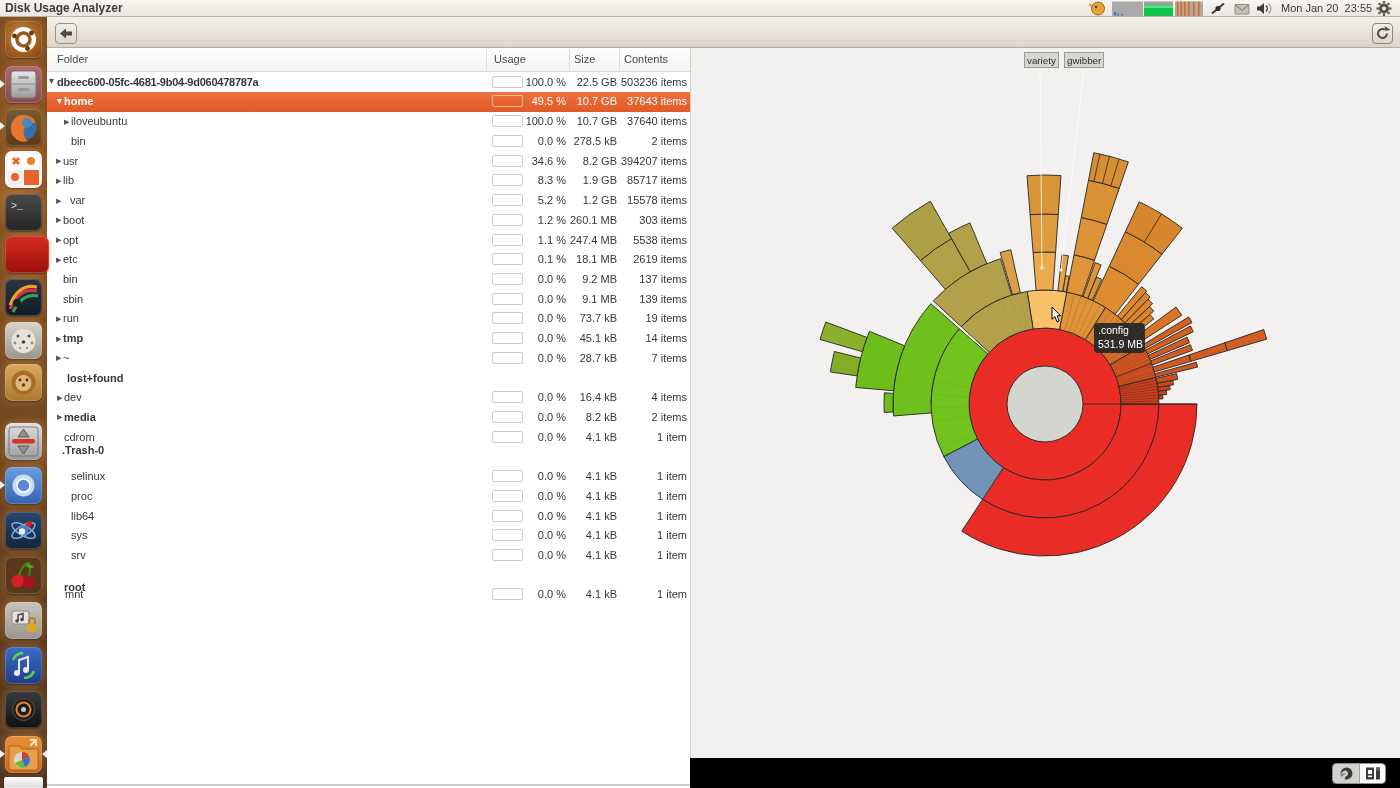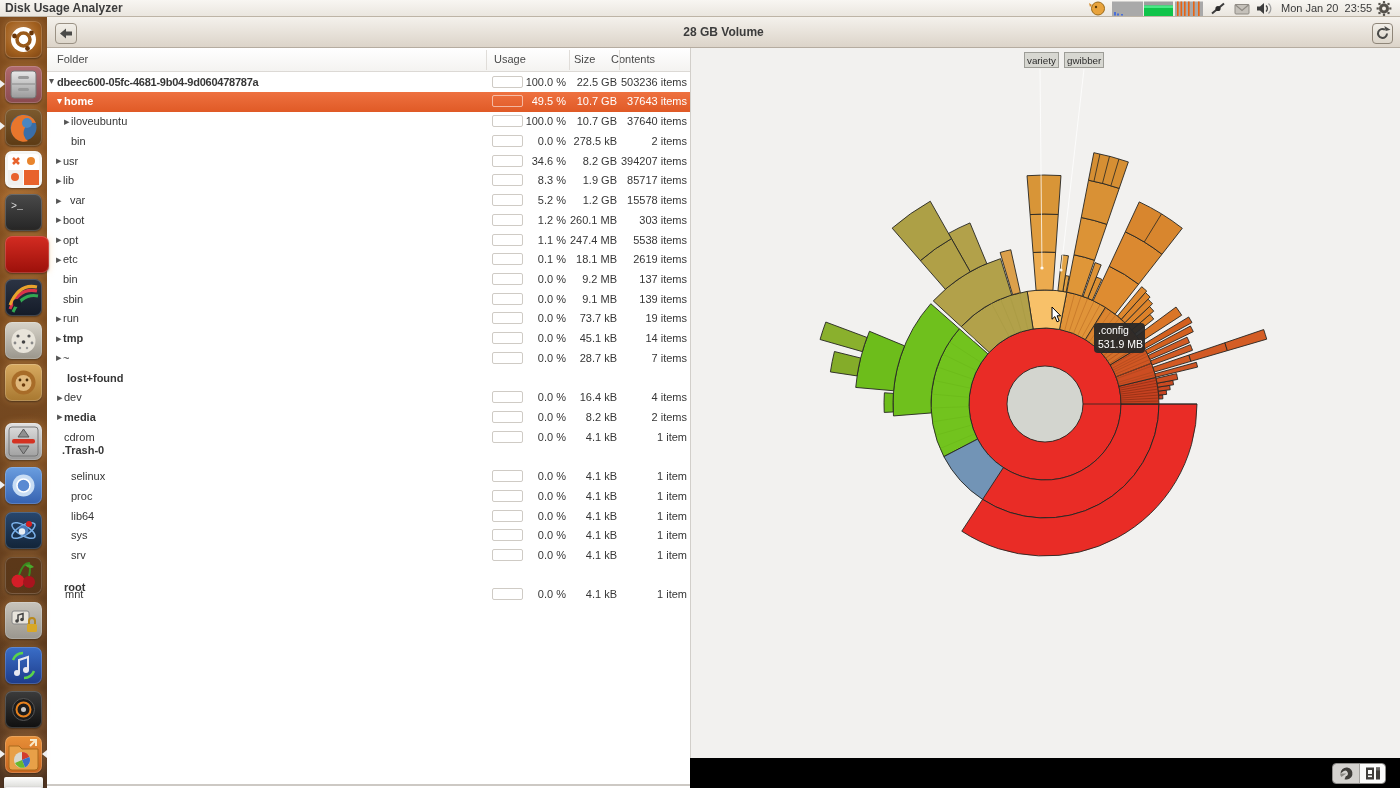--- a/index.html
+++ b/index.html
@@ -258,35 +258,34 @@
       <div style="position:absolute;left:0;top:0;width:39px;height:12px;background:linear-gradient(#fdfdfd,#d8d8d4);border-radius:2px;box-shadow:0 1px 2px rgba(0,0,0,.4);"></div>
       <div style="position:absolute;left:1px;top:10px;width:37px;height:11px;background:linear-gradient(#f4f2f4,#cec8d2);border-radius:2px;box-shadow:0 1px 2px rgba(0,0,0,.4);"></div>
     </div>
     <div style="position:absolute;left:0;top:63px;width:0;height:0;border-top:4px solid transparent;border-bottom:4px solid transparent;border-left:5px solid #f0f0f0;"></div>
     <div style="position:absolute;left:0;top:105px;width:0;height:0;border-top:4px solid transparent;border-bottom:4px solid transparent;border-left:5px solid #f0f0f0;"></div>
     <div style="position:absolute;left:0;top:464px;width:0;height:0;border-top:4px solid transparent;border-bottom:4px solid transparent;border-left:5px solid #f0f0f0;"></div>
     <div style="position:absolute;left:0;top:733px;width:0;height:0;border-top:4px solid transparent;border-bottom:4px solid transparent;border-left:5px solid #f0f0f0;"></div>
     <div style="position:absolute;right:0;top:733px;width:0;height:0;border-top:4px solid transparent;border-bottom:4px solid transparent;border-right:5px solid #f0f0f0;"></div>
   </div>
 <div class="titlebar">
-  <div class="wintitle">28 GB Volume</div>
   <div class="backbtn"><svg width="20" height="19" viewBox="0 0 20 19">
         <path d="M4,9.5 l6,-5 v3 h6 v4 h-6 v3 Z" fill="#4a4a48"></path>
       </svg></div>
   <div class="reloadbtn"><svg width="19" height="19" viewBox="0 0 19 19">
         <path d="M14,9.5 a4.5,4.5 0 1 1 -2,-3.8" fill="none" stroke="#4a4a48" stroke-width="2"></path>
         <path d="M12,2 l0,5 5,0 Z" fill="#4a4a48" transform="rotate(-14 12 4.5)"></path>
       </svg></div>
 </div>
 <div class="leftpane">
   <div class="lheader">
     <span style="left:10px;">Folder</span>
     <span style="left:447px;">Usage</span>
     <span style="left:527px;">Size</span>
-    <span style="left:564px;text-align:center;">Contents</span>
+    <span style="left:577px;text-align:center;">Contents</span>
     <div class="hsep" style="left:439px;"></div>
     <div class="hsep" style="left:522px;"></div>
     <div class="hsep" style="left:572px;"></div>
   </div>
   <div class="rows">
       <div class="row" style="top:0.2px;">
         <span class="tri" style="left:2px; font-size:10px;">▾</span>
         <span class="nm bold" style="left:10px; letter-spacing:-0.25px;">dbeec600-05fc-4681-9b04-9d060478787a</span>
         <div class="bar"></div>
         <span class="pct" style="left:419px; width:100px;">100.0 %</span>

